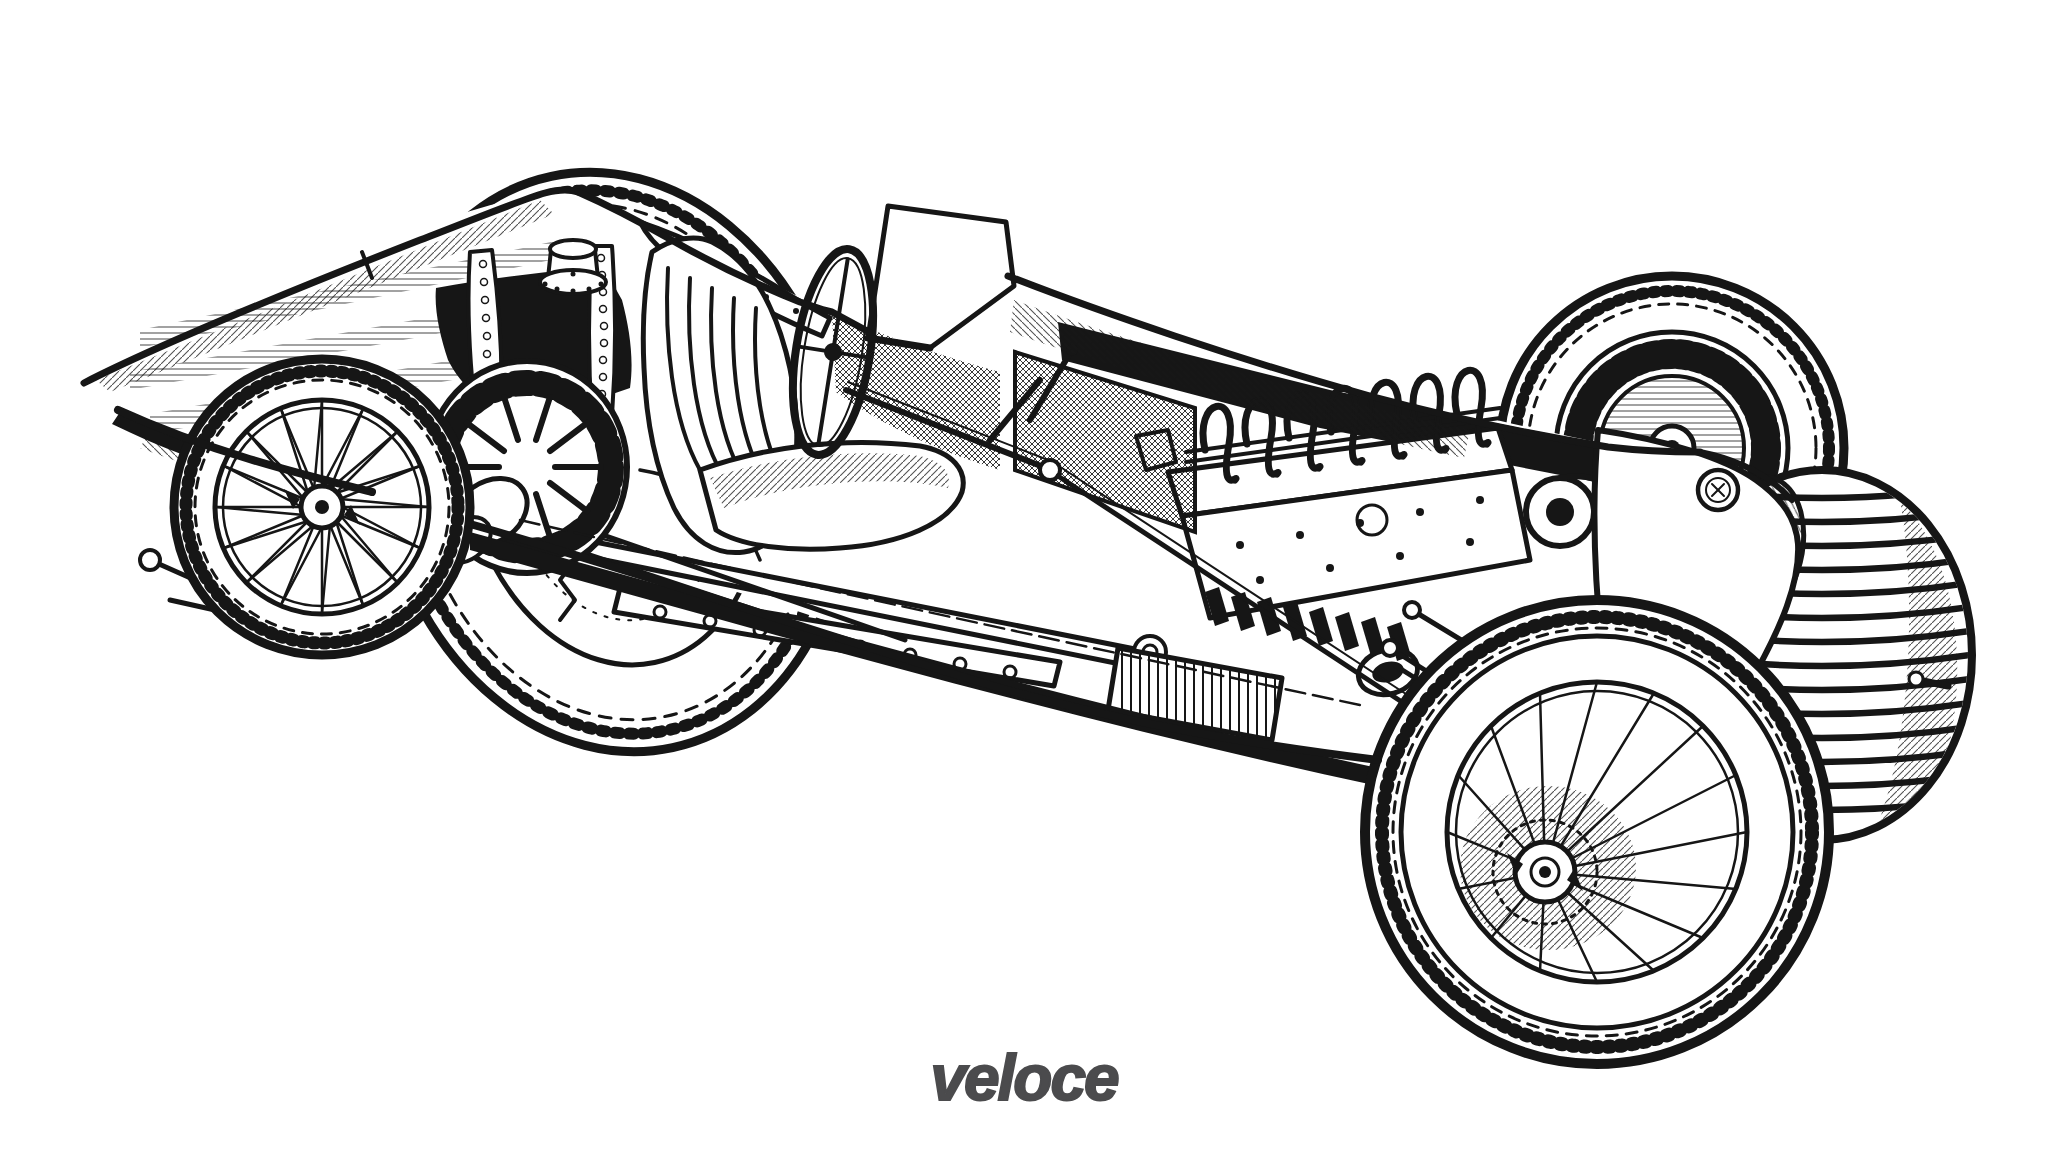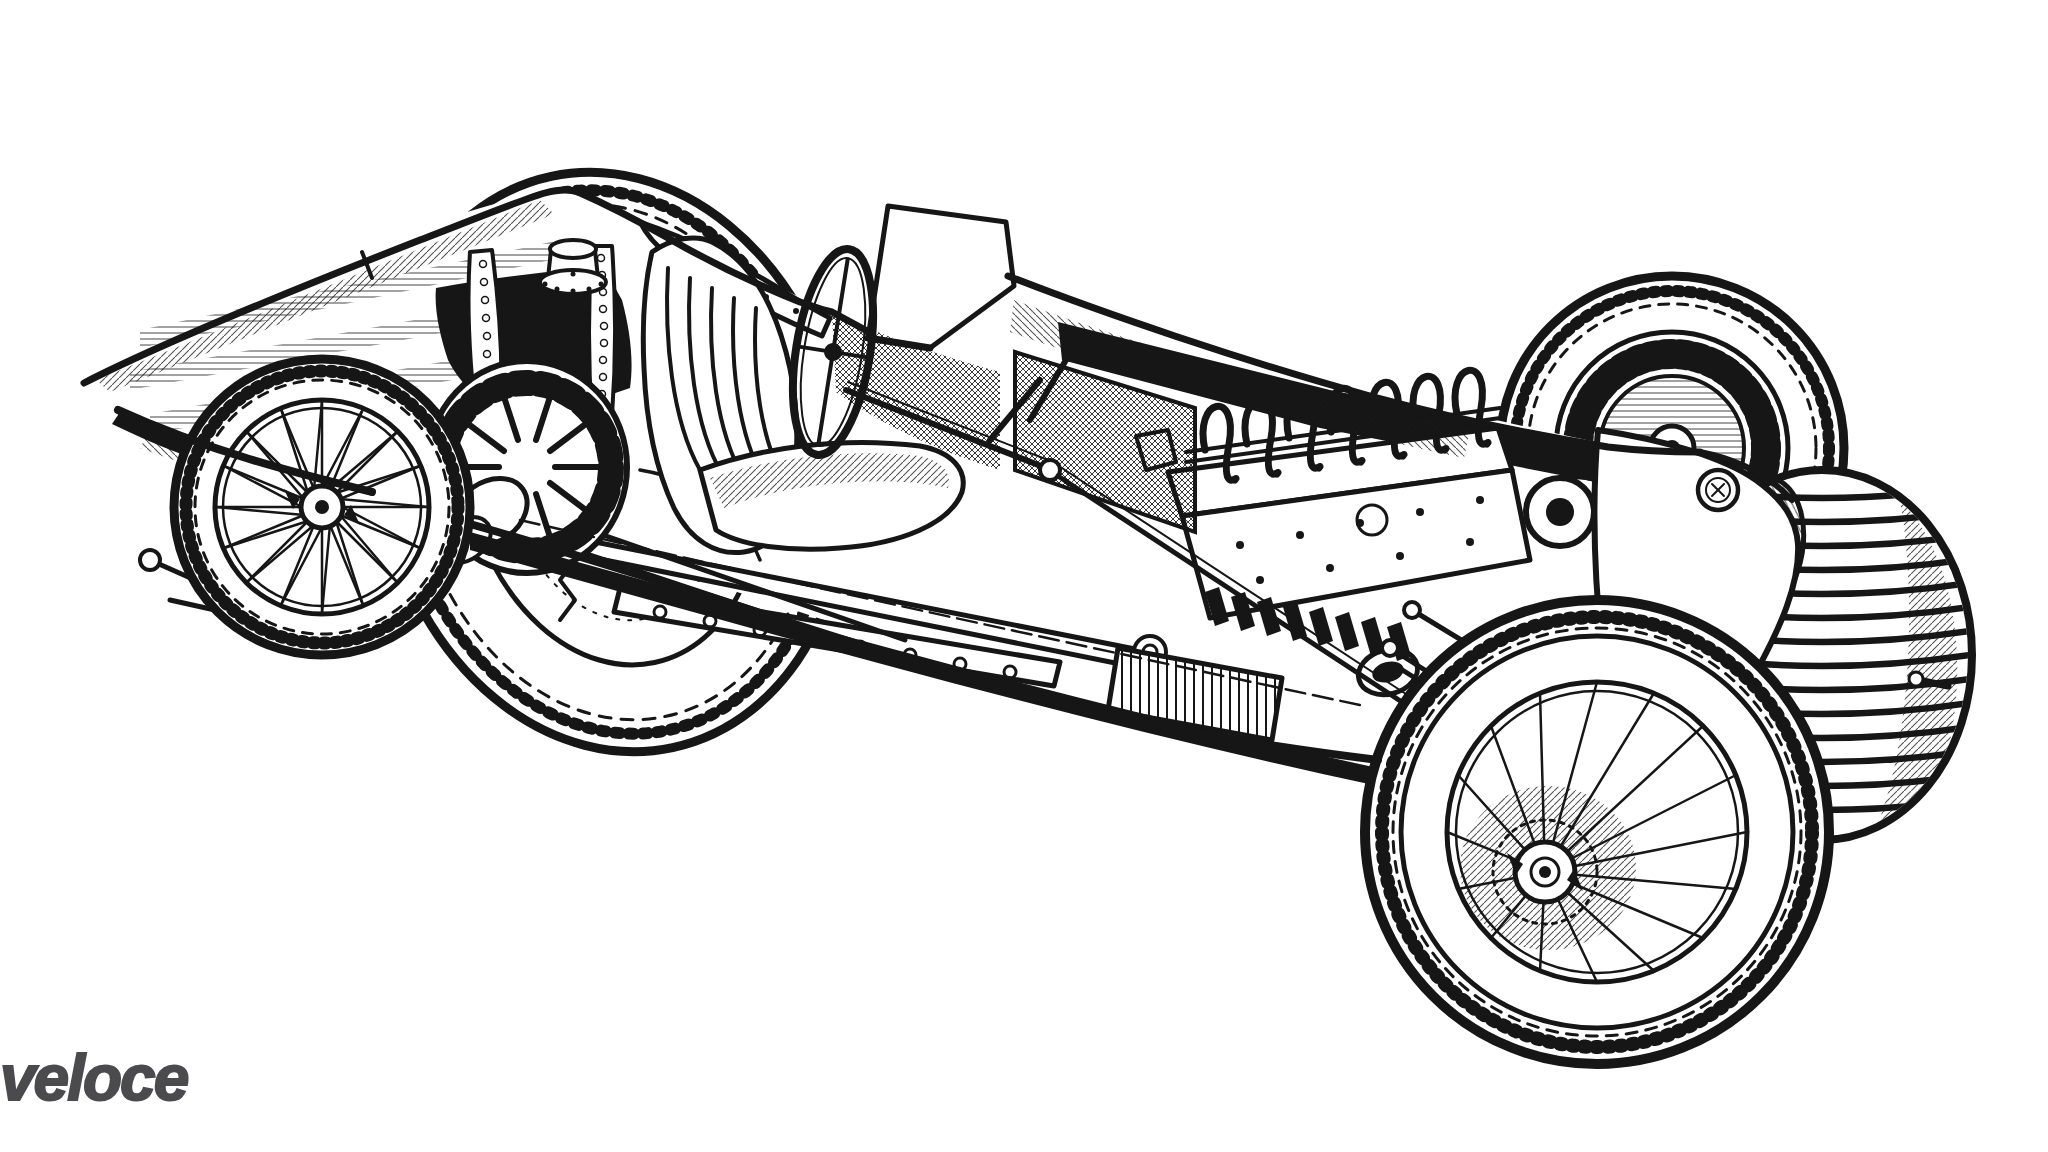--- a/index.html
+++ b/index.html
@@ -5,21 +5,21 @@
   :root{ --background:#ffffff; --ink:#161616; --wordmark_color:#4b4b4d; }
   html,body{margin:0;padding:0;}
   body{width:2048px;height:1152px;background:var(--background);font-family:"Liberation Sans",sans-serif;overflow:hidden;}
   .stage{position:relative;width:2048px;height:1152px;background:var(--background);}
   svg{position:absolute;left:0;top:0;color:var(--ink);}
   .o{stroke:currentColor;fill:none;stroke-linecap:round;stroke-linejoin:round;}
   .wf{fill:var(--background);}
   .if{fill:currentColor;stroke:none;}
   .wordmark{
     position:absolute;left:0;top:1046px;width:100%;
-    text-align:left;
+    text-align:center;
     font-family:"Liberation Sans",sans-serif;
     font-style:italic;font-weight:bold;
     font-size:64px;line-height:1;
     letter-spacing:-2px;
     color:var(--wordmark_color);
     -webkit-text-stroke:2px var(--wordmark_color);
   }
 </style>
 </head>
 <body>

